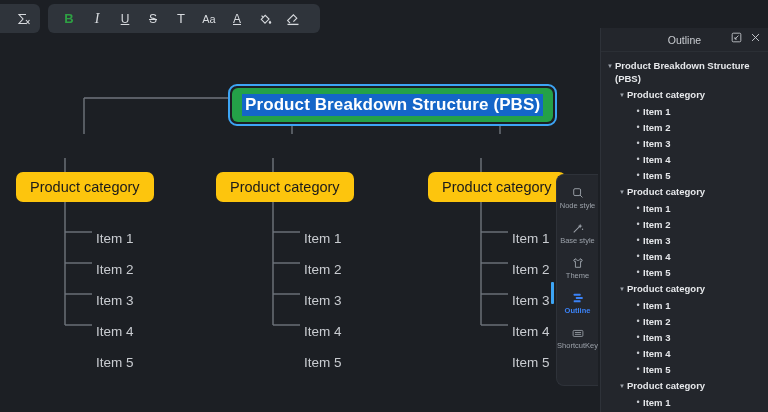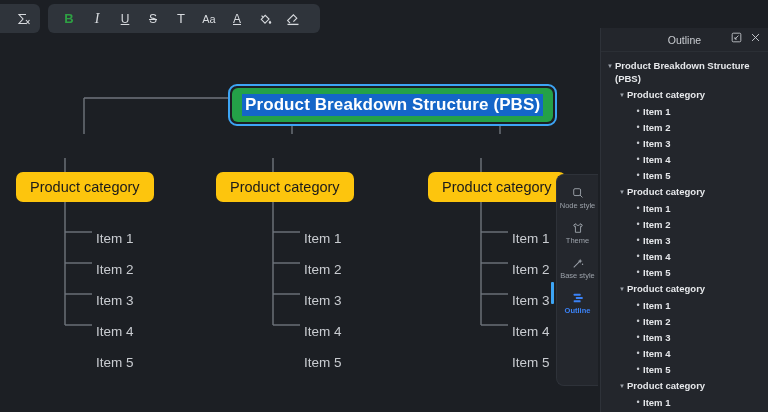--- a/index.html
+++ b/index.html
@@ -241,50 +241,60 @@
         <svg width="12" height="12" viewBox="0 0 14 14" fill="none" stroke="currentColor" stroke-width="1.1">
           <rect x="2" y="2" width="8" height="8" rx="1.5"></rect>
             <line x1="9" y1="9" x2="12.2" y2="12.2"></line>
         </svg>
       </span>
       <span class="tlabel">Node style</span>
     </div>
 
     <div class="tool-item">
       <span class="ticon">
-        <svg width="12" height="12" viewBox="0 0 14 14" fill="none" stroke="currentColor" stroke-width="1.1">
-          <path d="M4.5 2 L2 3.5 L3 5.5 L4 5 V12 H10 V5 L11 5.5 L12 3.5 L9.5 2 C9.5 3.3 8.4 4 7 4 C5.6 4 4.5 3.3 4.5 2 Z"></path>
-        </svg>
-      </span>
-      <span class="tlabel">Theme</span>
-    </div>
-
-    <div class="tool-item">
-      <span class="ticon">
         <svg width="12" height="12" viewBox="0 0 14 14" fill="none" stroke="currentColor" stroke-width="1.2">
           <line x1="2" y1="12" x2="9" y2="5"></line>
             <path d="M9.5 2 L10.3 4 L12.3 4.8 L10.3 5.6 L9.5 7.6 L8.7 5.6 L6.7 4.8 L8.7 4 Z" fill="currentColor" stroke="none"></path>
           <circle cx="12.3" cy="8.4" r="0.8" fill="currentColor" stroke="none"></circle>
         </svg>
       </span>
       <span class="tlabel">Base style</span>
+    </div>
+
+    <div class="tool-item">
+      <span class="ticon">
+        <svg width="12" height="12" viewBox="0 0 14 14" fill="none" stroke="currentColor" stroke-width="1.1">
+          <path d="M4.5 2 L2 3.5 L3 5.5 L4 5 V12 H10 V5 L11 5.5 L12 3.5 L9.5 2 C9.5 3.3 8.4 4 7 4 C5.6 4 4.5 3.3 4.5 2 Z"></path>
+        </svg>
+      </span>
+      <span class="tlabel">Theme</span>
     </div>
 
 
     <div class="tool-item active">
       <span class="ticon">
         <svg width="12" height="12" viewBox="0 0 14 14" fill="currentColor">
           <rect x="2" y="2" width="8" height="2.4" rx="0.6"></rect>
           <rect x="4.5" y="5.8" width="8" height="2.4" rx="0.6"></rect>
           <rect x="2" y="9.6" width="8" height="2.4" rx="0.6"></rect>
         </svg>
       </span>
       <span class="tlabel">Outline</span>
     </div>
 
+    <div class="tool-item">
+      <span class="ticon">
+        <svg width="12" height="12" viewBox="0 0 14 14" fill="none" stroke="currentColor" stroke-width="1">
+          <rect x="1.3" y="4" width="11.4" height="7" rx="1.2"></rect>
+          <line x1="3.4" y1="6.4" x2="10.6" y2="6.4"></line>
+            <line x1="3.4" y1="8.6" x2="10.6" y2="8.6"></line>
+        </svg>
+      </span>
+      <span class="tlabel">ShortcutKey</span>
+    </div>
   </div>
 
   <div class="outline">
     <div class="outline-head">
       <span class="outline-title">Outline</span>
       <div class="outline-actions">
         <span class="oa-btn">
           <svg width="11" height="11" viewBox="0 0 14 14" fill="none" stroke="#c9ccd1" stroke-width="1.1">
             <rect x="1.5" y="1.5" width="11" height="11" rx="1.4"></rect>
             <path d="M9.5 4.5 L5.2 8.8"></path>

